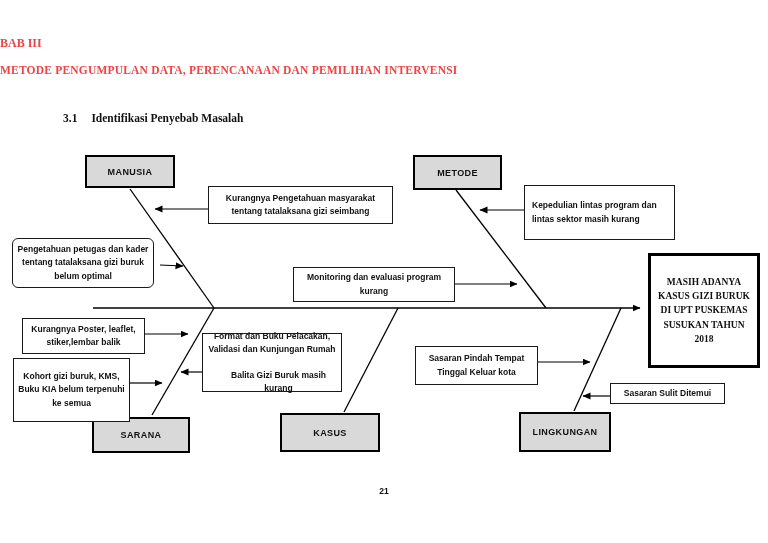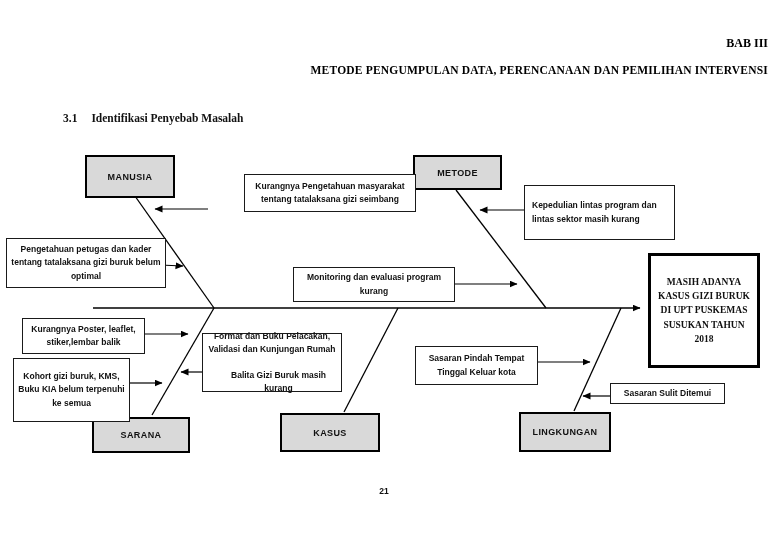--- a/index.html
+++ b/index.html
@@ -2,22 +2,22 @@
 <html><head>
 <meta charset="utf-8">
 <style>
   * { margin:0; padding:0; box-sizing:border-box; }
   html,body { background:#ffffff; }
   .page {
     position:relative; width:768px; height:543px; background:#ffffff;
     font-family:"Liberation Sans", sans-serif; overflow:hidden;
   }
   .doc-title, .doc-subtitle {
-    position:absolute; left:0; width:768px; text-align:right;
-    font-family:"Liberation Serif", serif; font-weight:bold; color:#000000;
+    position:absolute; left:0; width:768px; text-align:left;
+    font-family:"Liberation Serif", serif; font-weight:bold; color:#ef4444;
   }
   .doc-title { top:36px; font-size:12px; }
   .doc-subtitle { top:64px; font-size:11.5px; letter-spacing:0.2px; }
   .section-heading {
     position:absolute; top:112px; left:63px;
     font-family:"Liberation Serif", serif; font-weight:bold; font-size:11.5px; color:#111;
   }
   .section-heading .num { margin-right:14px; }
   .diagram { position:absolute; inset:0; }
   .lines { position:absolute; left:0; top:0; z-index:1; pointer-events:none; }
@@ -81,29 +81,29 @@
       <line x1="160" y1="265" x2="183" y2="266" stroke="#000" stroke-width="1.2" marker-end="url(#arr)"></line>
       <line x1="537" y1="210" x2="480" y2="210" stroke="#000" stroke-width="1.2" marker-end="url(#arr)"></line>
       <line x1="455" y1="284" x2="517" y2="284" stroke="#000" stroke-width="1.2" marker-end="url(#arr)"></line>
       <line x1="145" y1="334" x2="188" y2="334" stroke="#000" stroke-width="1.2" marker-end="url(#arr)"></line>
       <line x1="130" y1="383" x2="162" y2="383" stroke="#000" stroke-width="1.2" marker-end="url(#arr)"></line>
       <line x1="202" y1="372" x2="181" y2="372" stroke="#000" stroke-width="1.2" marker-end="url(#arr)"></line>
       <line x1="538" y1="362" x2="590" y2="362" stroke="#000" stroke-width="1.2" marker-end="url(#arr)"></line>
       <line x1="610" y1="396" x2="583" y2="396" stroke="#000" stroke-width="1.2" marker-end="url(#arr)"></line>
     </svg>
 
-    <div class="box cat" style="left: 85px; top: 155px; width: 90px; height: 43px; background: rgb(217, 217, 217);">MANUSIA</div>
+    <div class="box cat" style="left: 85px; top: 155px; width: 90px; height: 33px; background: rgb(217, 217, 217);">MANUSIA</div>
     <div class="box cat" style="left: 413px; top: 155px; width: 89px; height: 35px; background: rgb(217, 217, 217);">METODE</div>
     <div class="box cat" style="left: 92px; top: 417px; width: 98px; height: 36px; background: rgb(217, 217, 217);">SARANA</div>
     <div class="box cat" style="left: 280px; top: 413px; width: 100px; height: 39px; background: rgb(217, 217, 217);">KASUS</div>
     <div class="box cat" style="left: 519px; top: 412px; width: 92px; height: 40px; background: rgb(217, 217, 217);">LINGKUNGAN</div>
 
-    <div class="box cause" style="left:208px; top:174px; width:172px; height:38px;margin-left:36px;">Kurangnya Pengetahuan masyarakat tentang tatalaksana gizi seimbang</div>
+    <div class="box cause" style="left:208px; top:186px; width:185px; height:38px;">Kurangnya Pengetahuan masyarakat tentang tatalaksana gizi seimbang</div>
     <div class="box cause align-left" style="left:524px; top:185px; width:151px; height:55px;padding-left:7px;">Kepedulian lintas program dan lintas sektor masih kurang</div>
-    <div class="box cause" style="left:6px;  top:238px; width:160px; height:50px;">Pengetahuan petugas dan kader tentang tatalaksana gizi buruk belum optimal</div>
+    <div class="box cause" style="left:12px;  top:238px; width:142px; height:50px;border-radius:6px;">Pengetahuan petugas dan kader tentang tatalaksana gizi buruk belum optimal</div>
     <div class="box cause" style="left:293px; top:267px; width:162px; height:35px;">Monitoring dan evaluasi program kurang</div>
     <div class="box cause" style="left:22px;  top:318px; width:123px; height:36px;">Kurangnya Poster, leaflet, stiker,lembar balik</div>
     <div class="box cause" style="left:13px;  top:358px; width:117px; height:64px;">Kohort gizi buruk, KMS, Buku KIA belum terpenuhi ke semua</div>
     <div class="box cause multiline" style="left:202px; top:333px; width:140px; height:59px;">
       <span>Format dan Buku Pelacakan, Validasi dan Kunjungan Rumah</span>
       <span class="gap-line">Balita Gizi Buruk masih kurang</span>
     </div>
     <div class="box cause" style="left:415px; top:346px; width:123px; height:39px;">Sasaran Pindah Tempat Tinggal Keluar kota</div>
     <div class="box cause" style="left:610px; top:383px; width:115px; height:21px;">Sasaran Sulit Ditemui</div>
 

